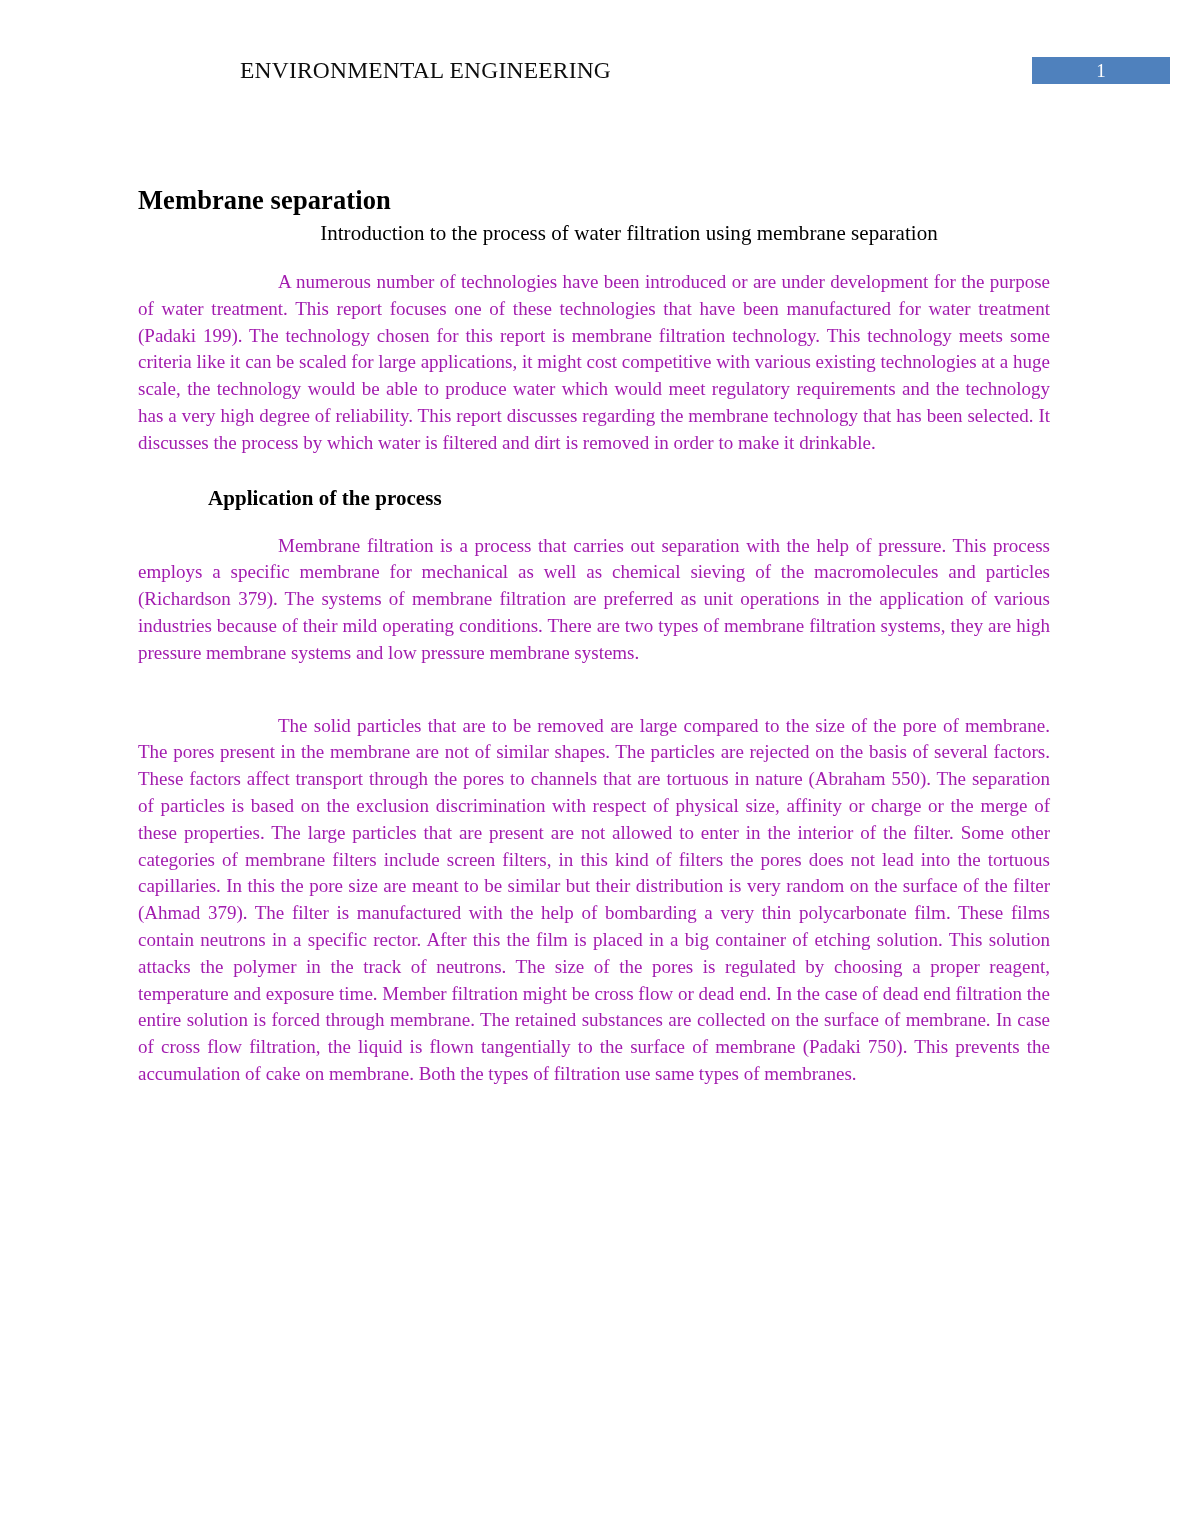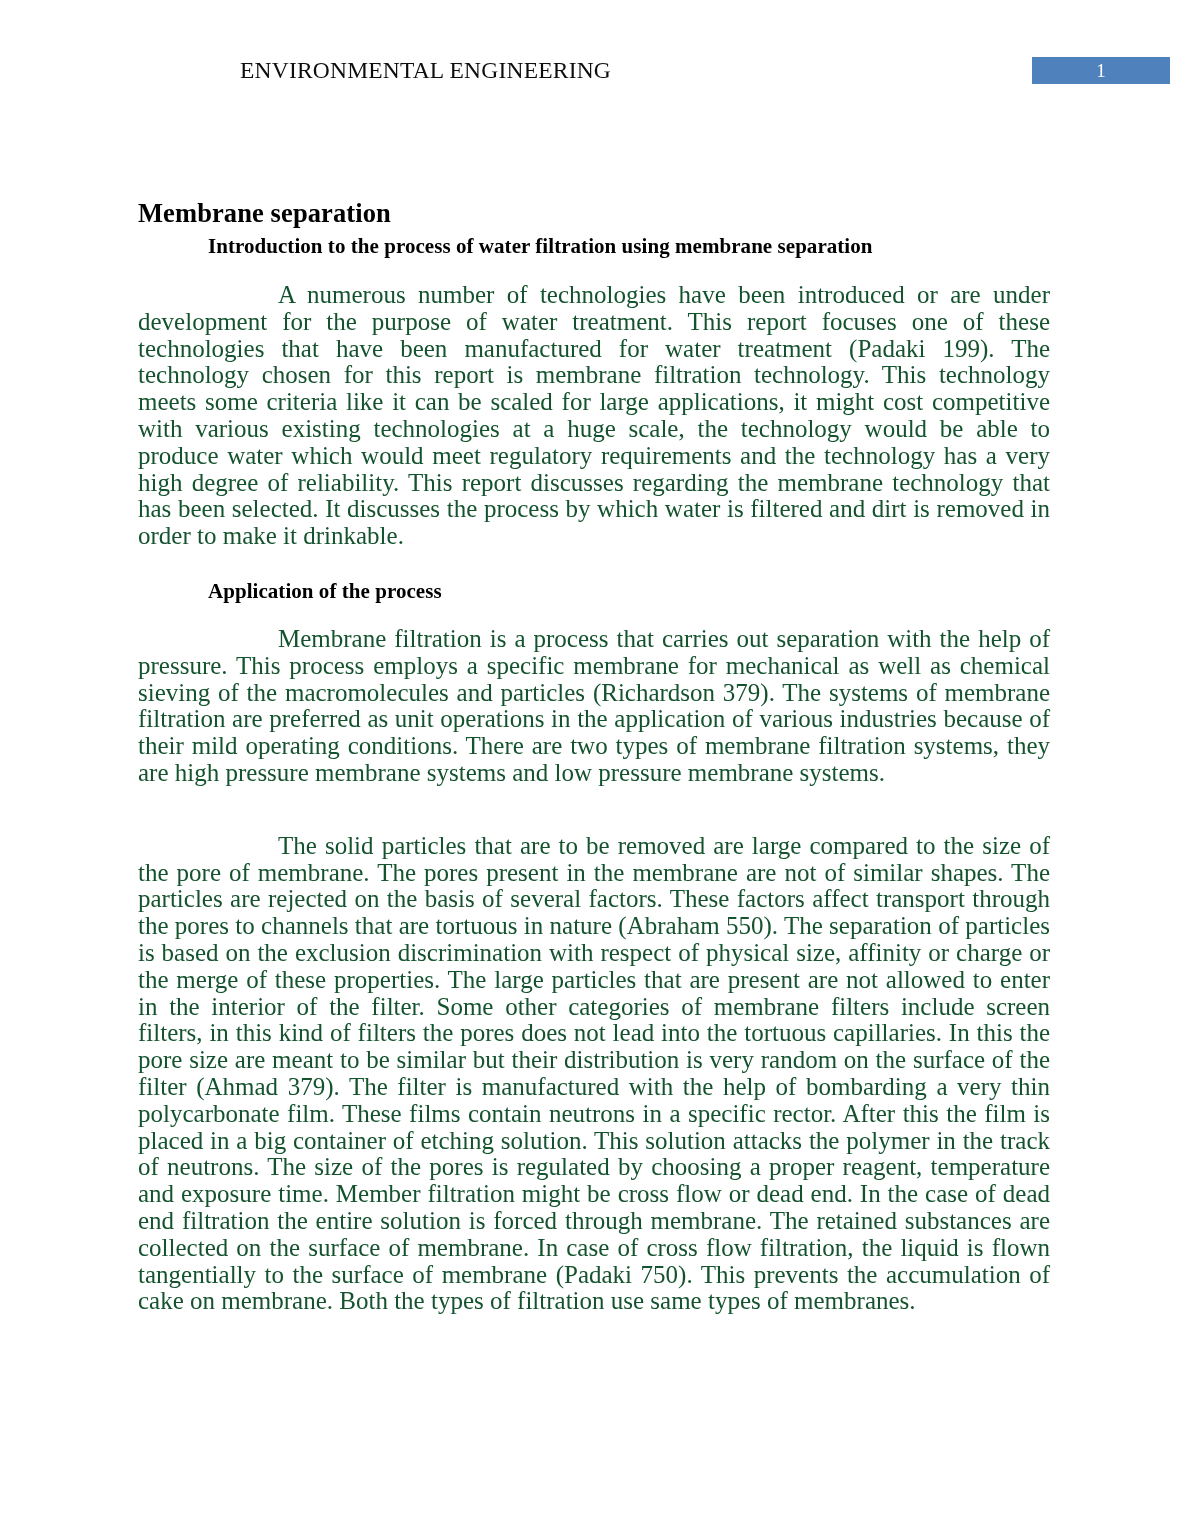--- a/index.html
+++ b/index.html
@@ -61,59 +61,60 @@
     font-size: 19px;
     line-height: 26px;
     color: #ffffff;
     font-weight: 400;
   }
 
   
   .content {
     position: absolute;
     left: 138px;
-    top: 197px;
+    top: 184px;
     width: 912px;
   }
 
   h1.doc-title {
     margin: 0;
     font-size: 26.5px;
     line-height: 33px;
     font-weight: bold;
     letter-spacing: 0.1px;
   }
 
   h2.sub-heading {
     margin: 0;
     padding-left: 70px;
     font-size: 21px;
     line-height: 32px;
-    font-weight: bold;
+    font-weight: normal;
     letter-spacing: 0.05px;
+    text-align: center;
   }
 
   h3.section-heading {
     margin: 0;
     padding-left: 70px;
     font-size: 21px;
     line-height: 30px;
     font-weight: bold;
     letter-spacing: 0.05px;
   }
 
   p.body-par {
     margin: 0;
     text-align: justify;
     text-justify: inter-word;
-    font-size: 25px;
+    font-size: 19px;
     line-height: 26.8px;
     text-indent: 140px;
     hyphens: none;
-    color: #14532d;
+    color: #a21caf;
   }
 
   .gap-after-subheading { height: 20px; }
   .gap-before-heading   { height: 26px; }
   .gap-after-heading    { height: 20px; }
 </style>
 </head>
 <body>
 
 <div class="page">

